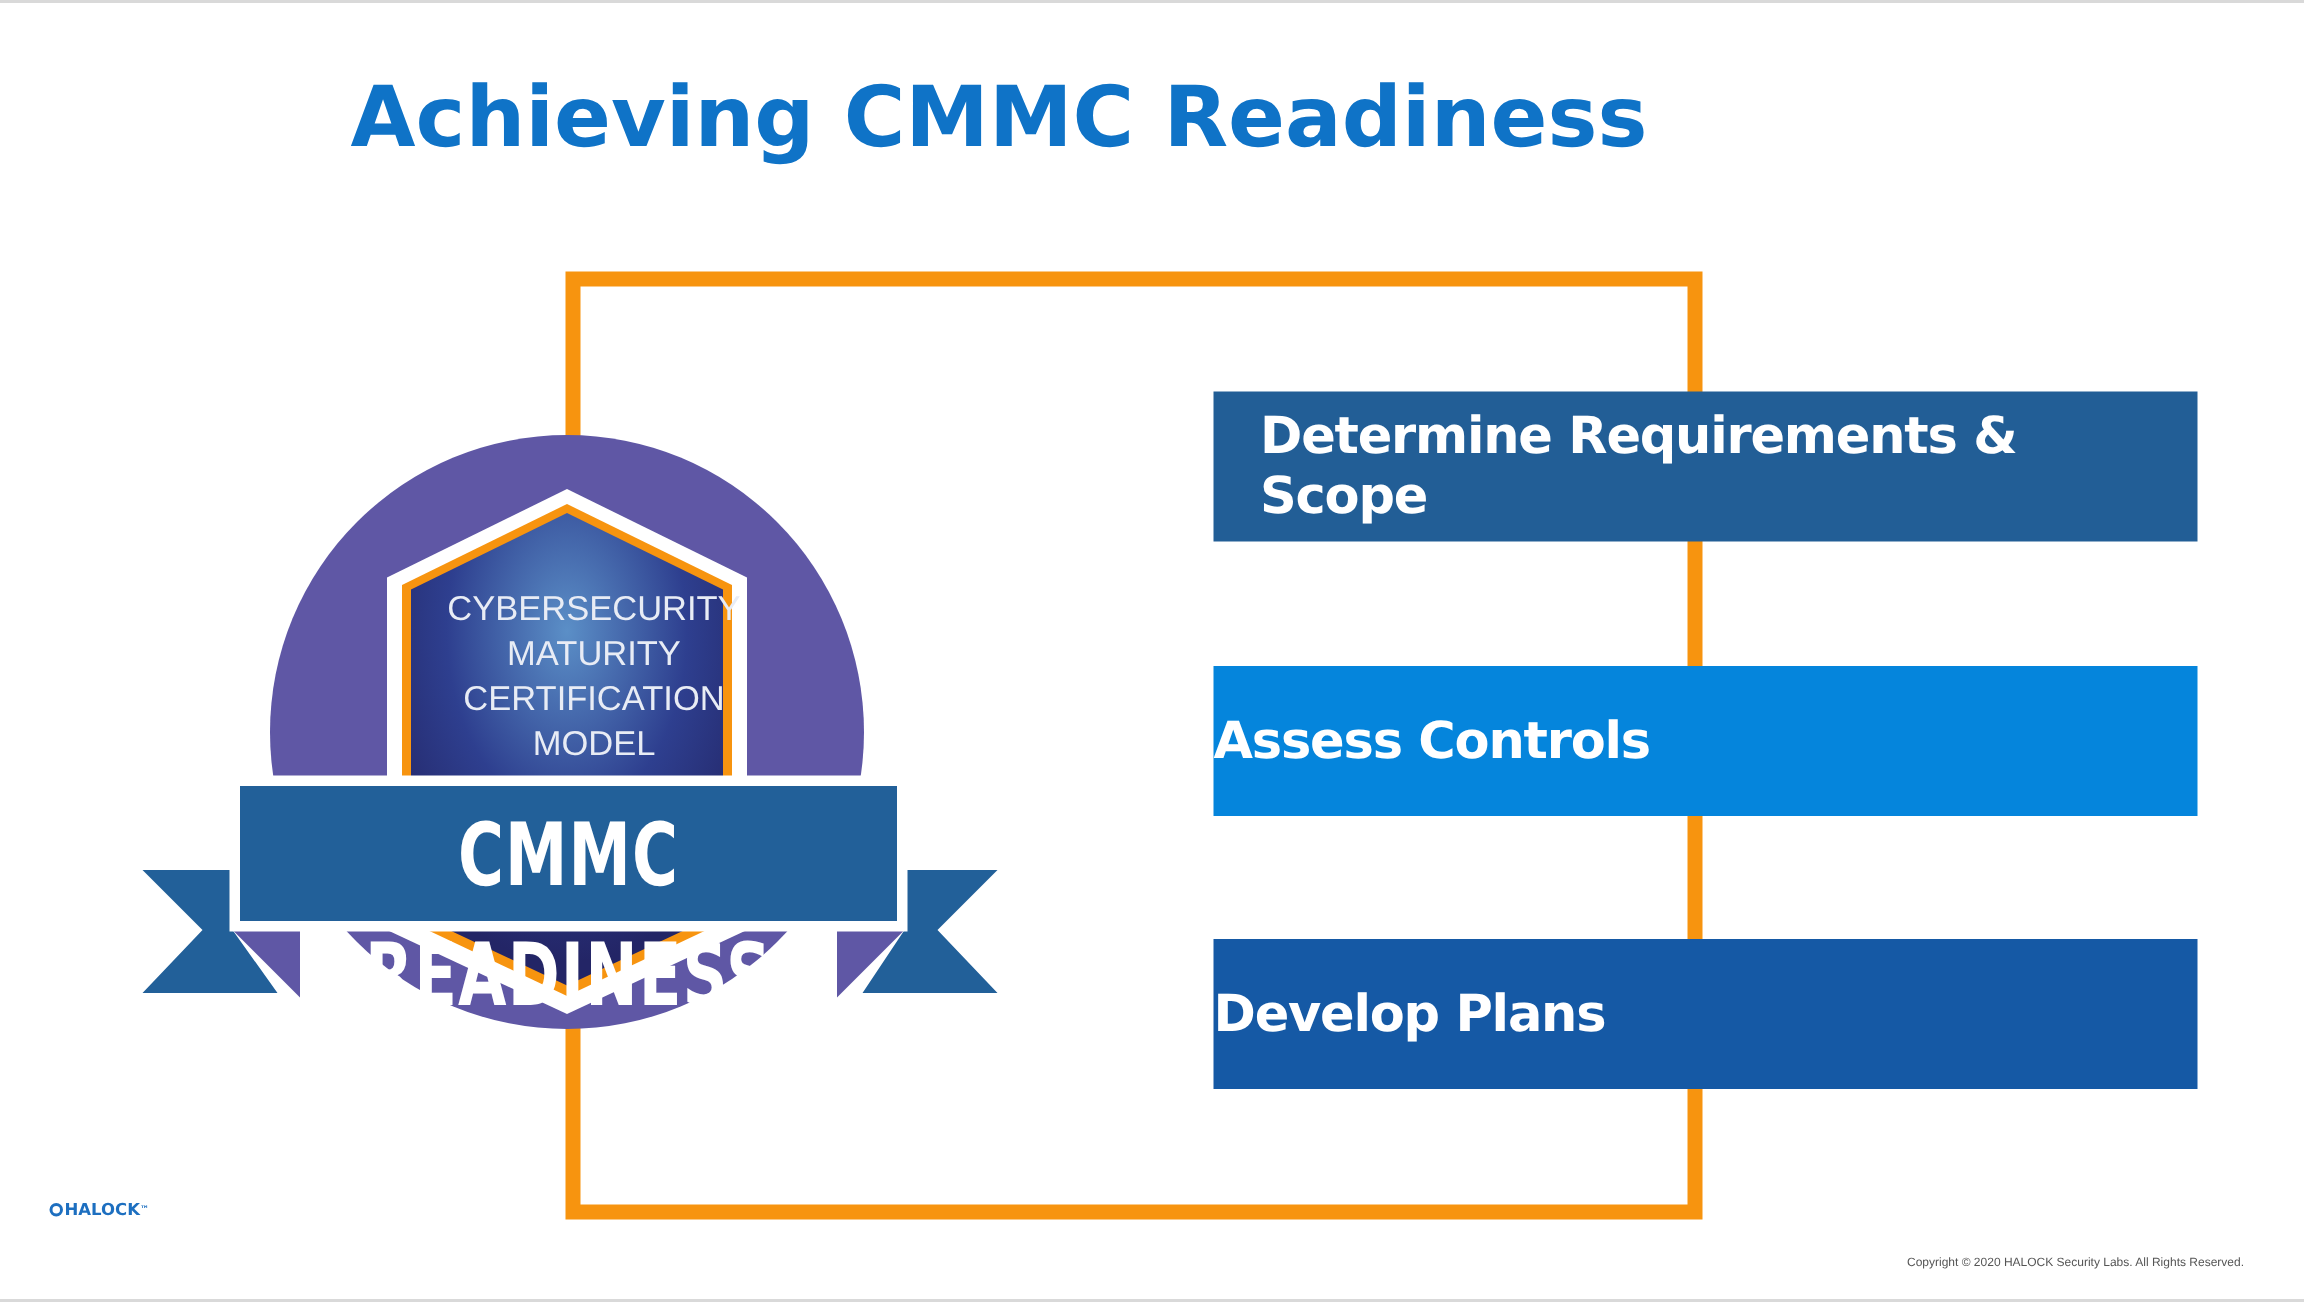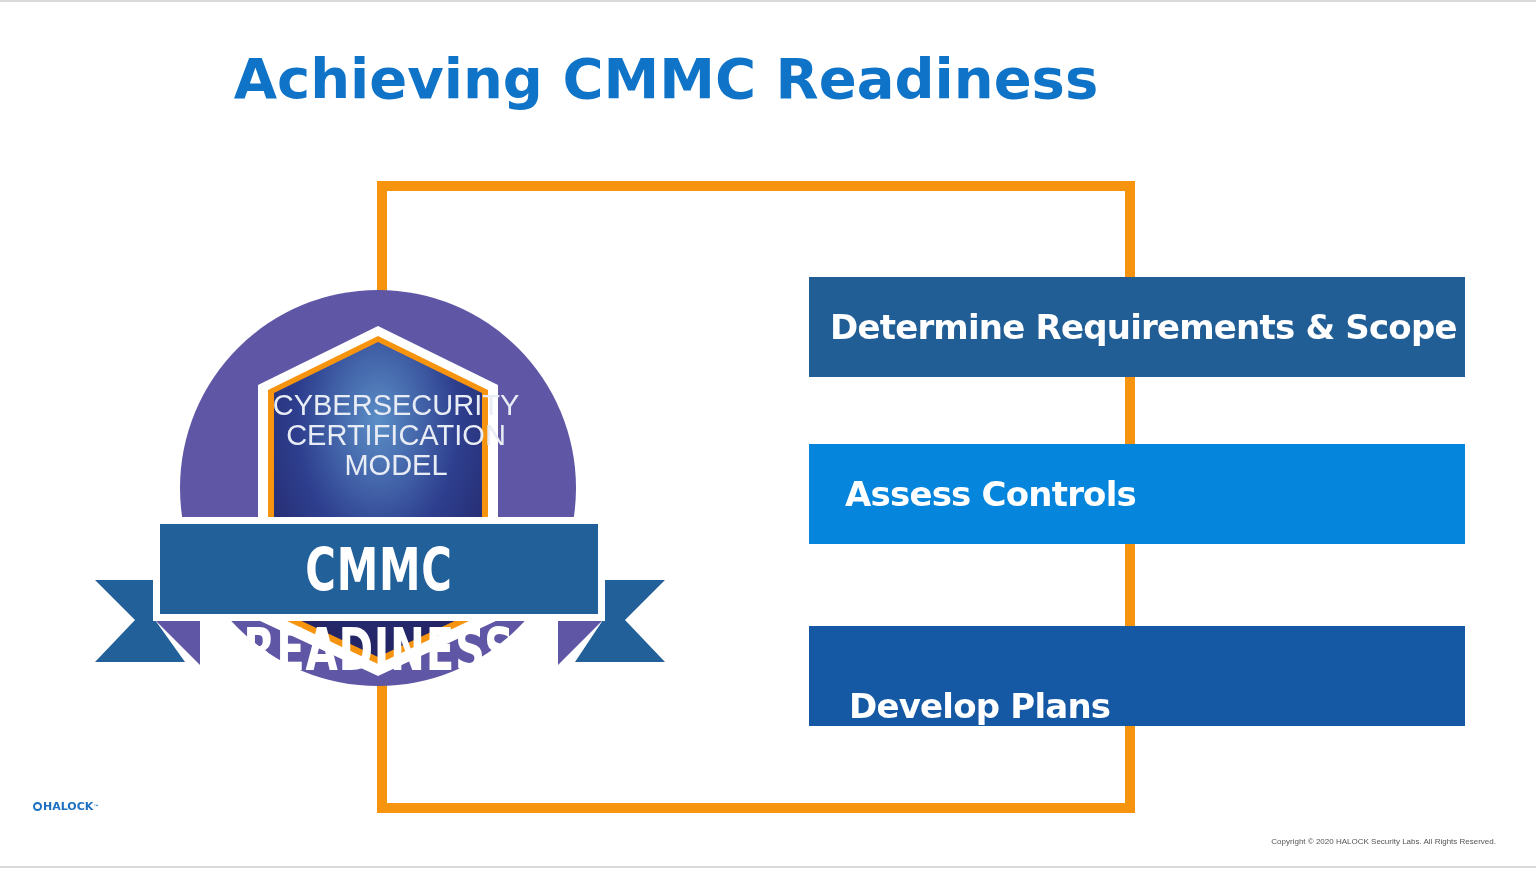--- a/index.html
+++ b/index.html
@@ -65,34 +65,35 @@
   <path d="M603 620 L558 620 L558 665 Z" fill="#5f57a5"></path>
 
   <path d="M95 580 L155 580 L155 620 L185 662 L95 662 L135 620 Z" fill="#226099"></path>
   <path d="M665 580 L603 580 L603 620 L575 662 L665 662 L625 620 Z" fill="#226099"></path>
 
   <rect x="153" y="517" width="452" height="104" fill="#ffffff"></rect>
 
   <rect x="160" y="524" width="438" height="90" fill="#226099"></rect>
 </svg>
 
-<div style="position:absolute;left:268px;top:390px;width:256px;text-align:center;color:#e8ecf5;font-family:'Liberation Sans',sans-serif;font-size:29px;line-height:30px;">
+<div style="position:absolute;left:268px;top:390px;width:256px;text-align:center;color:#e8ecf5;font-family:'Liberation Sans',sans-serif;font-size:23px;line-height:30px;">
   <div>CYBERSECURITY</div>
+  <div>MATURITY</div>
   <div>CERTIFICATION</div>
   <div>MODEL</div>
 </div>
 <div style="position:absolute;left:160px;top:530px;width:438px;text-align:center;color:#ffffff;font-family:'DejaVu Sans',sans-serif;font-weight:bold;font-size:58px;line-height:80px;transform:scaleX(0.72);transform-origin:center;letter-spacing:1px;">CMMC READINESS</div>
 
-<div class="step" style="top:277px;background:#225e96;padding-left:21px;">
+<div class="step" style="top:261px;background:#225e96;padding-left:31px;">
   <span>Determine Requirements &amp; Scope</span>
 </div>
-<div class="step" style="top:444px;background:#0585dc;padding-left:36px;">
+<div class="step" style="top:444px;background:#0585dc;">
   <span>Assess Controls</span>
 </div>
-<div class="step" style="top:626px;background:#1559a5;padding-left:40px;align-items:flex-end;">
+<div class="step" style="top:626px;background:#1559a5;">
   <span>Develop Plans</span>
 </div>
 
 <div class="footer-logo">
   <span class="logo-mark"></span>
   <span>HALOCK</span>
   <span style="font-size:6px;vertical-align:top;">™</span>
 </div>
 <div class="copyright">Copyright © 2020 HALOCK Security Labs. All Rights Reserved.</div>
 

